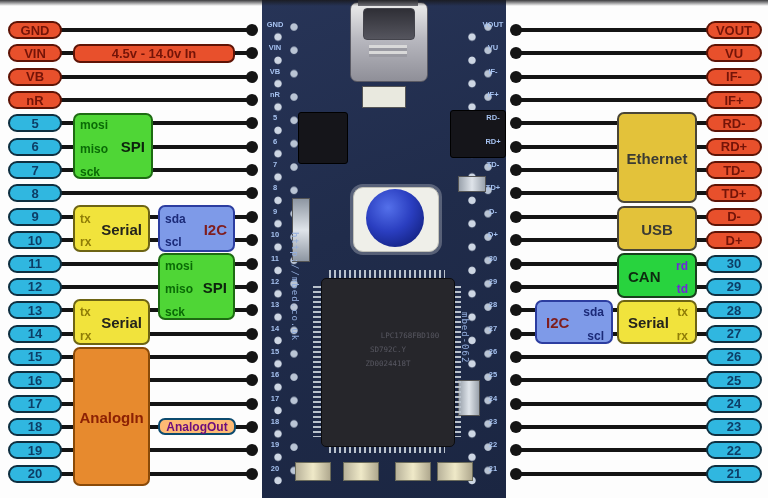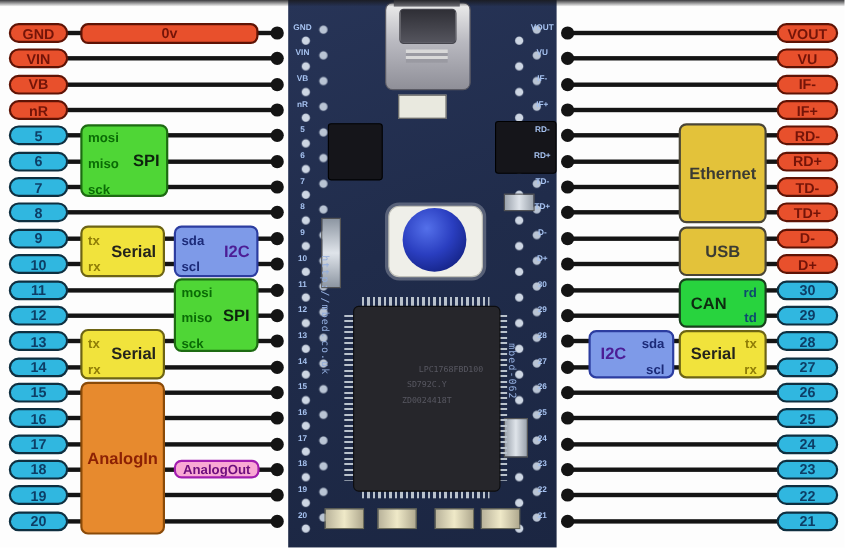--- a/index.html
+++ b/index.html
@@ -20,29 +20,29 @@
   .fnbox.red{background:#e8502c;border:2px solid #5e1305;}
   .fnbox.red .title{color:#741408;font-size:13px;}
   .fnbox.green{background:#4fd636;border:2px solid #1d6b12;}
   .fnbox.green .sub{color:#0a6b06;}
   .fnbox.green .title{color:#0d230d;}
   .fnbox.yellow{background:#f1e33c;border:2px solid #6d6414;}
   .fnbox.yellow .sub{color:#8f7d07;}
   .fnbox.yellow .title{color:#24241c;}
   .fnbox.blue{background:#7e9ae8;border:2px solid #2c3da0;}
   .fnbox.blue .sub{color:#1b2a78;}
-  .fnbox.blue .title{color:#4c1d95;}
+  .fnbox.blue .title{color:#7f1d1d;}
   .fnbox.orange{background:#e78a2e;border:2px solid #8a4a08;}
   .fnbox.orange .title{color:#8c2104;}
-  .fnbox.purple{background:#f9a8d4;border:2px solid #a21caf;}
+  .fnbox.purple{background:#fdba74;border:2px solid #0c4a6e;}
   .fnbox.purple .title{color:#6d0d7d;font-size:12px;}
   .fnbox.gold{background:#e3c23a;border:2px solid #4a4536;}
   .fnbox.gold .title{color:#3b3b33;}
   .fnbox.brightgreen{background:#28d33e;border:2px solid #17401c;}
-  .fnbox.brightgreen .sub{color:#0c4a6e;}
+  .fnbox.brightgreen .sub{color:#6d28d9;}
   .fnbox.brightgreen .title{color:#0d2b10;}
   .fnbox.pink{background:#ea84ec;border:2px solid #544a56;}
   .fnbox.pink .title{color:#5d3a60;}
   .title{position:absolute;font-weight:bold;font-size:15px;white-space:nowrap;}
   .title.center{left:0;right:0;top:50%;transform:translateY(-50%);text-align:center;}
   .title.right{right:6px;top:50%;transform:translateY(-50%);}
   .title.left{left:9px;top:50%;transform:translateY(-50%);}
   .sub{position:absolute;font-size:12px;font-weight:bold;height:16px;line-height:16px;white-space:nowrap;}
   
   #board{position:absolute;left:262px;top:0;width:244px;height:498px;z-index:2;
@@ -278,22 +278,22 @@
     <div class="pinbox digital" style="left: 706px; top: 394.6px; width: 56px;">24</div>
     <div class="wire" style="left: 516px; top: 424.95px; width: 192px;"></div>
     <div class="dot" style="left: 510px; top: 420.95px;"></div>
     <div class="pinbox digital" style="left: 706px; top: 417.95px; width: 56px;">23</div>
     <div class="wire" style="left: 516px; top: 448.3px; width: 192px;"></div>
     <div class="dot" style="left: 510px; top: 444.3px;"></div>
     <div class="pinbox digital" style="left: 706px; top: 441.3px; width: 56px;">22</div>
     <div class="wire" style="left: 516px; top: 471.65px; width: 192px;"></div>
     <div class="dot" style="left: 510px; top: 467.65px;"></div>
     <div class="pinbox digital" style="left: 706px; top: 464.65px; width: 56px;">21</div>
-    <div class="fnbox red" style="left: 73px; top: 20.5px; width: 162px; height: 19px;">
-      <div class="title center">0v</div>
+    <div class="fnbox red" style="left: 73px; top: 43.85px; width: 162px; height: 19px;">
+      <div class="title center">4.5v - 14.0v In</div>
     </div>
     <div class="fnbox green" style="left: 73px; top: 113px; width: 80px; height: 66px;">
       <div class="title right">SPI</div>
       <div class="sub" style="top: 2.4px; left: 5px;">mosi</div>
       <div class="sub" style="top: 25.75px; left: 5px;">miso</div>
       <div class="sub" style="top: 49.1px; left: 5px;">sck</div>
     </div>
     <div class="fnbox yellow" style="left: 73px; top: 205px; width: 77px; height: 47px;">
       <div class="title right">Serial</div>
       <div class="sub" style="top: 3.8px; left: 5px;">tx</div>

